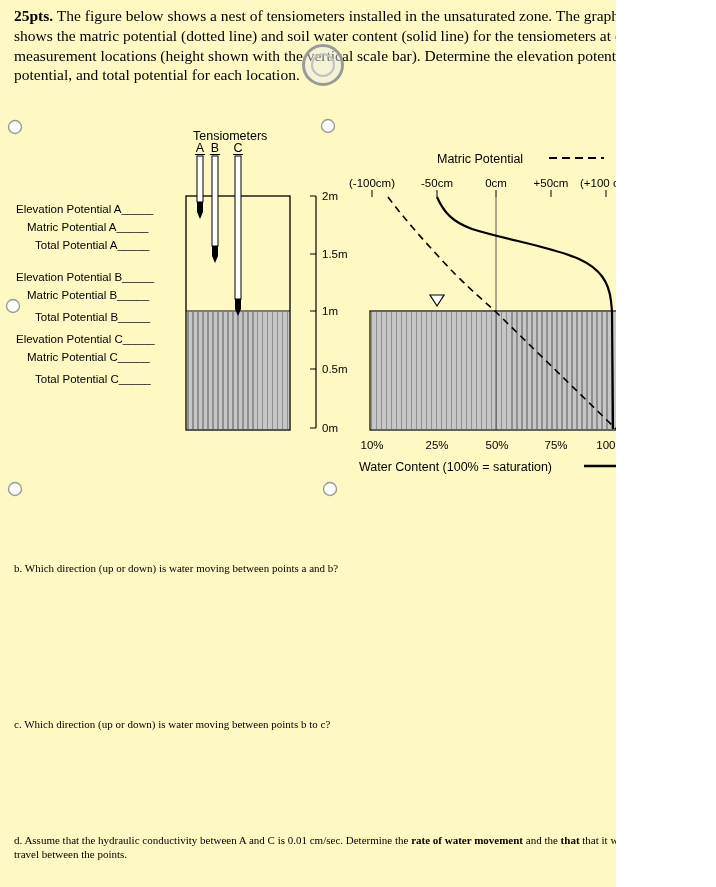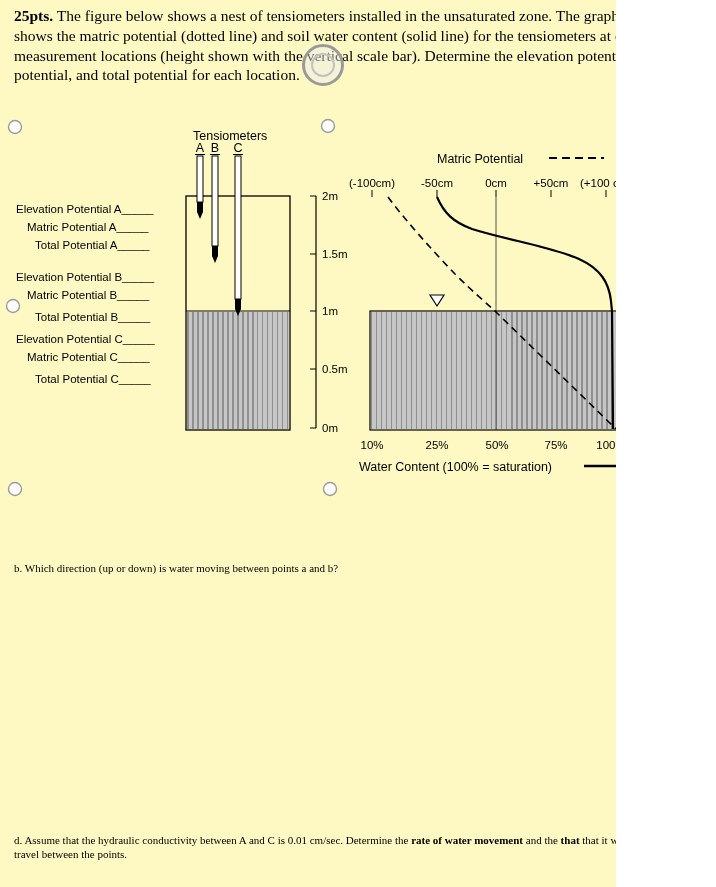--- a/index.html
+++ b/index.html
@@ -124,15 +124,16 @@
       <line x1="3" y1="11" x2="35" y2="11" stroke="#444" stroke-width="2"></line>
       <line x1="3" y1="19" x2="9" y2="19" stroke="#444" stroke-width="2"></line>
       <line x1="29" y1="19" x2="35" y2="19" stroke="#444" stroke-width="2"></line>
       <path d="M 12 24 A 7 7 0 1 1 26 24" fill="none" stroke="#ed7d31" stroke-width="3"></path>
       <line x1="3" y1="28" x2="35" y2="28" stroke="#444" stroke-width="2"></line>
       <line x1="3" y1="33" x2="35" y2="33" stroke="#444" stroke-width="2"></line>
     </svg>
   </div>
 
   <p class="q qb">b. Which direction (up or down) is water moving between points a and b?</p>
+  <p class="q qc">c. Which direction (up or down) is water moving between points b to c?</p>
   <p class="q qd"><span>d. Assume that the hydraulic conductivity between A and C is 0.01 cm/sec.  Determine the </span><b>rate of water movement</b><span> and the </span><b>that</b><span> that it would take water to travel between the points.</span></p>
 
 </div>
 
 </body></html>

